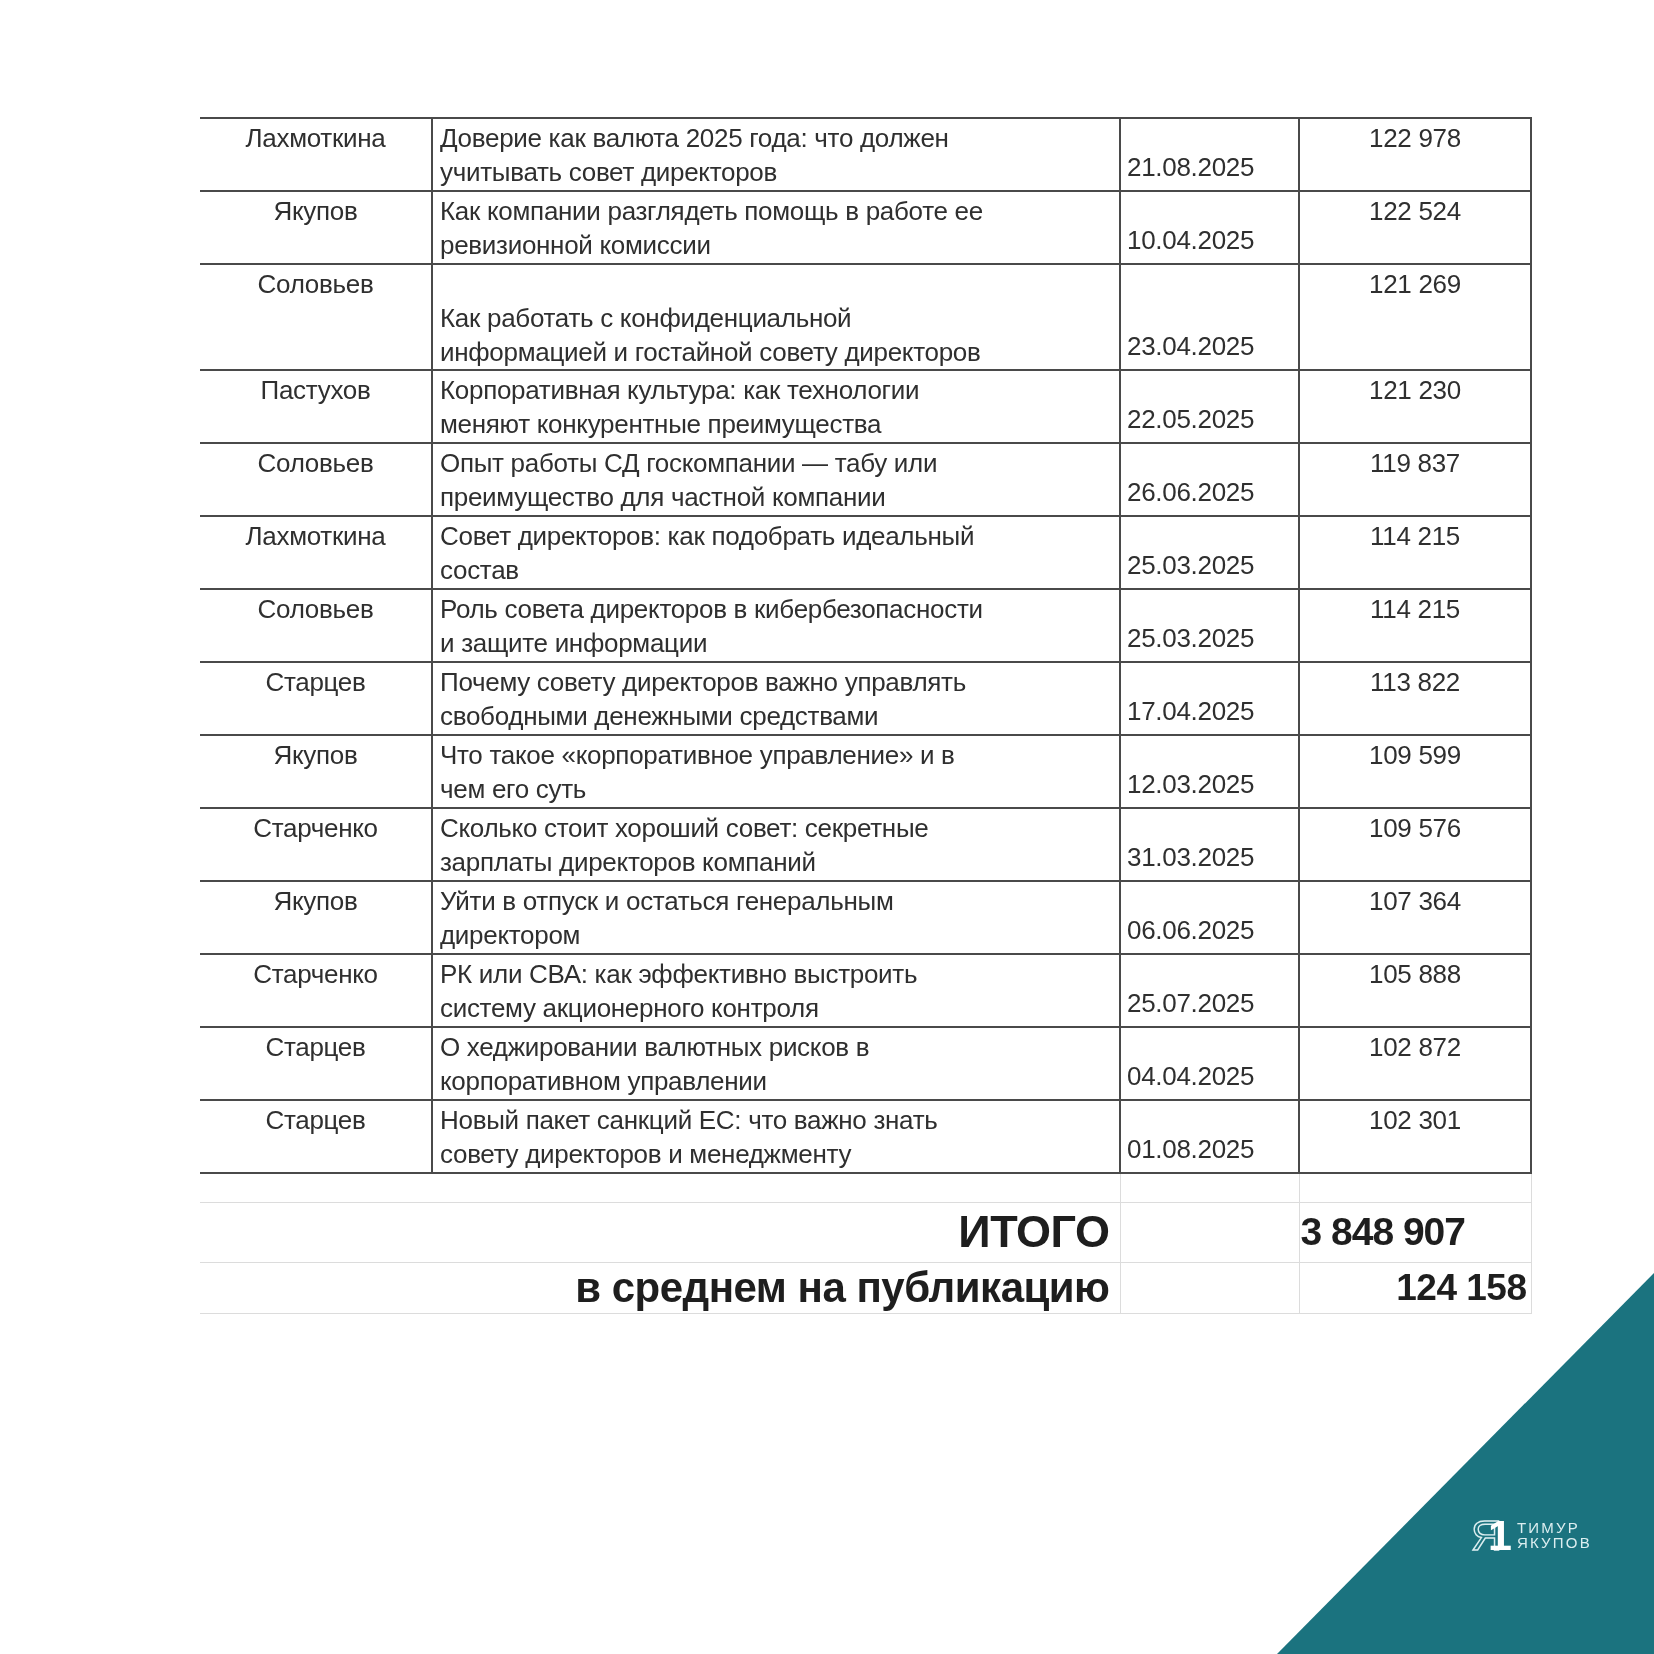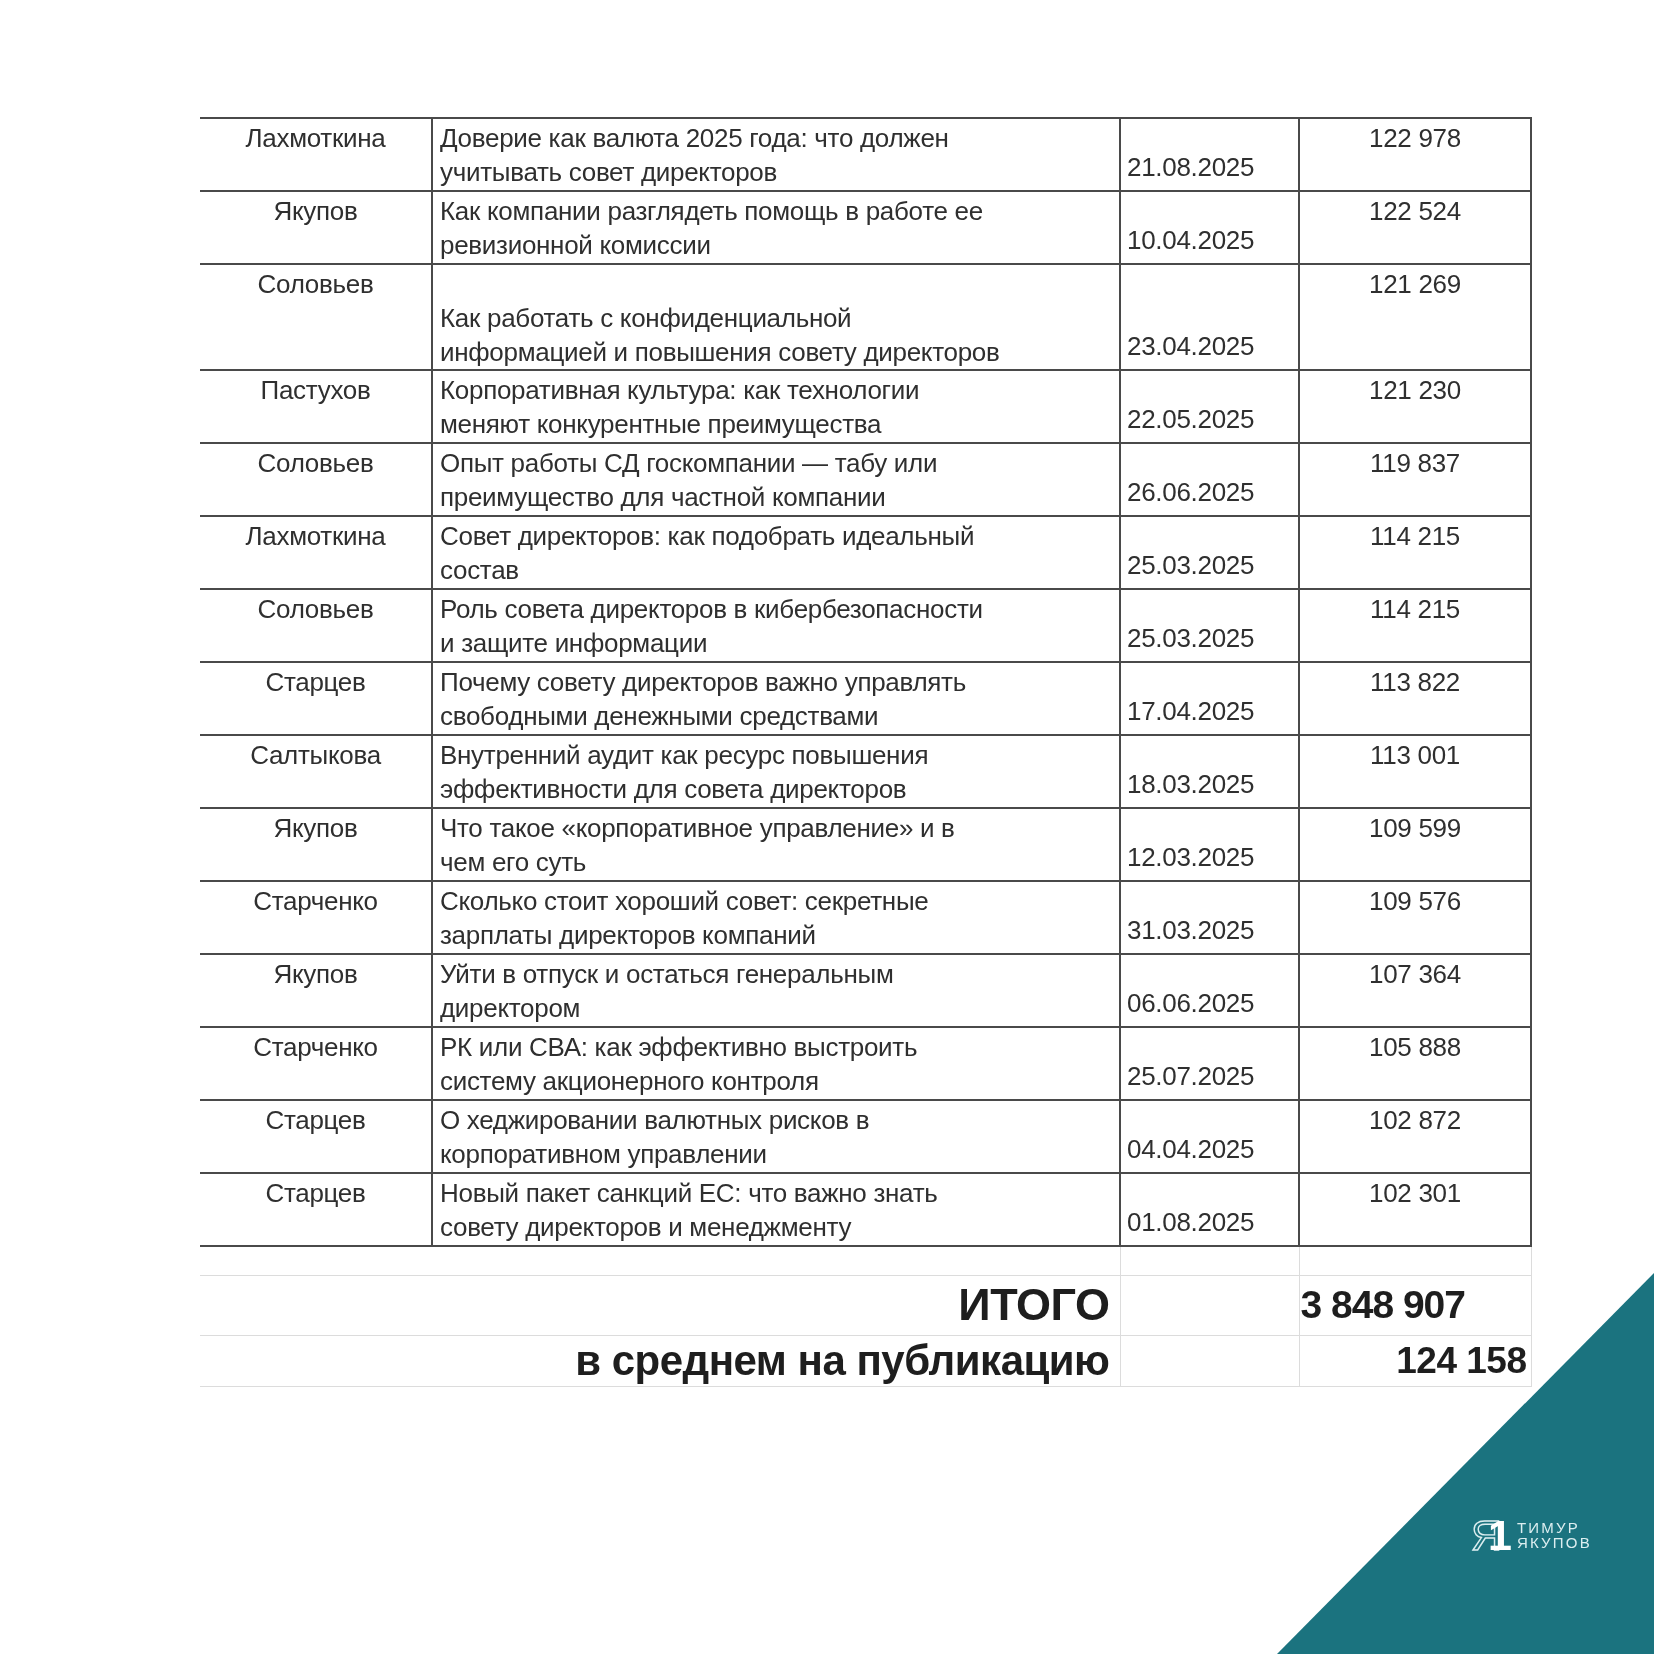--- a/index.html
+++ b/index.html
@@ -147,21 +147,21 @@
     <td class="cell-title">Как компании разглядеть помощь в работе ее
 ревизионной комиссии</td>
     <td class="cell-date">10.04.2025</td>
     <td class="cell-views">122 524</td>
   </tr>
 
   <tr class="pub-row">
     <td class="cell-author">Соловьев</td>
     <td class="cell-title">
 Как работать с конфиденциальной
-информацией и повышения совету директоров</td>
+информацией и гостайной совету директоров</td>
     <td class="cell-date">23.04.2025</td>
     <td class="cell-views">121 269</td>
   </tr>
 
   <tr class="pub-row">
     <td class="cell-author">Пастухов</td>
     <td class="cell-title">Корпоративная культура: как технологии
 меняют конкурентные преимущества</td>
     <td class="cell-date">22.05.2025</td>
     <td class="cell-views">121 230</td>
@@ -192,27 +192,20 @@
   </tr>
 
   <tr class="pub-row">
     <td class="cell-author">Старцев</td>
     <td class="cell-title">Почему совету директоров важно управлять
 свободными денежными средствами</td>
     <td class="cell-date">17.04.2025</td>
     <td class="cell-views">113 822</td>
   </tr>
 
-  <tr class="pub-row">
-    <td class="cell-author">Салтыкова</td>
-    <td class="cell-title">Внутренний аудит как ресурс повышения
-эффективности для совета директоров</td>
-    <td class="cell-date">18.03.2025</td>
-    <td class="cell-views">113 001</td>
-  </tr>
 
   <tr class="pub-row">
     <td class="cell-author">Якупов</td>
     <td class="cell-title">Что такое «корпоративное управление» и в
 чем его суть</td>
     <td class="cell-date">12.03.2025</td>
     <td class="cell-views">109 599</td>
   </tr>
 
   <tr class="pub-row">

